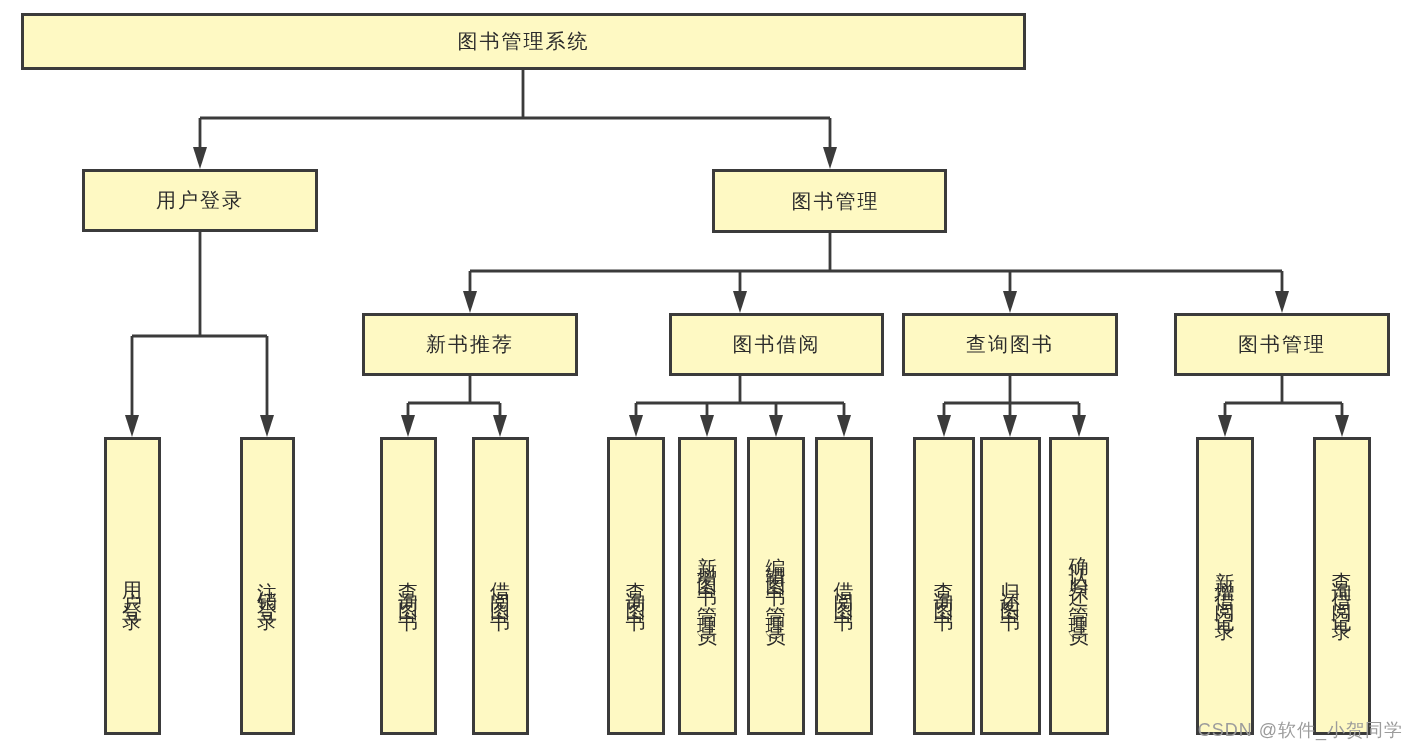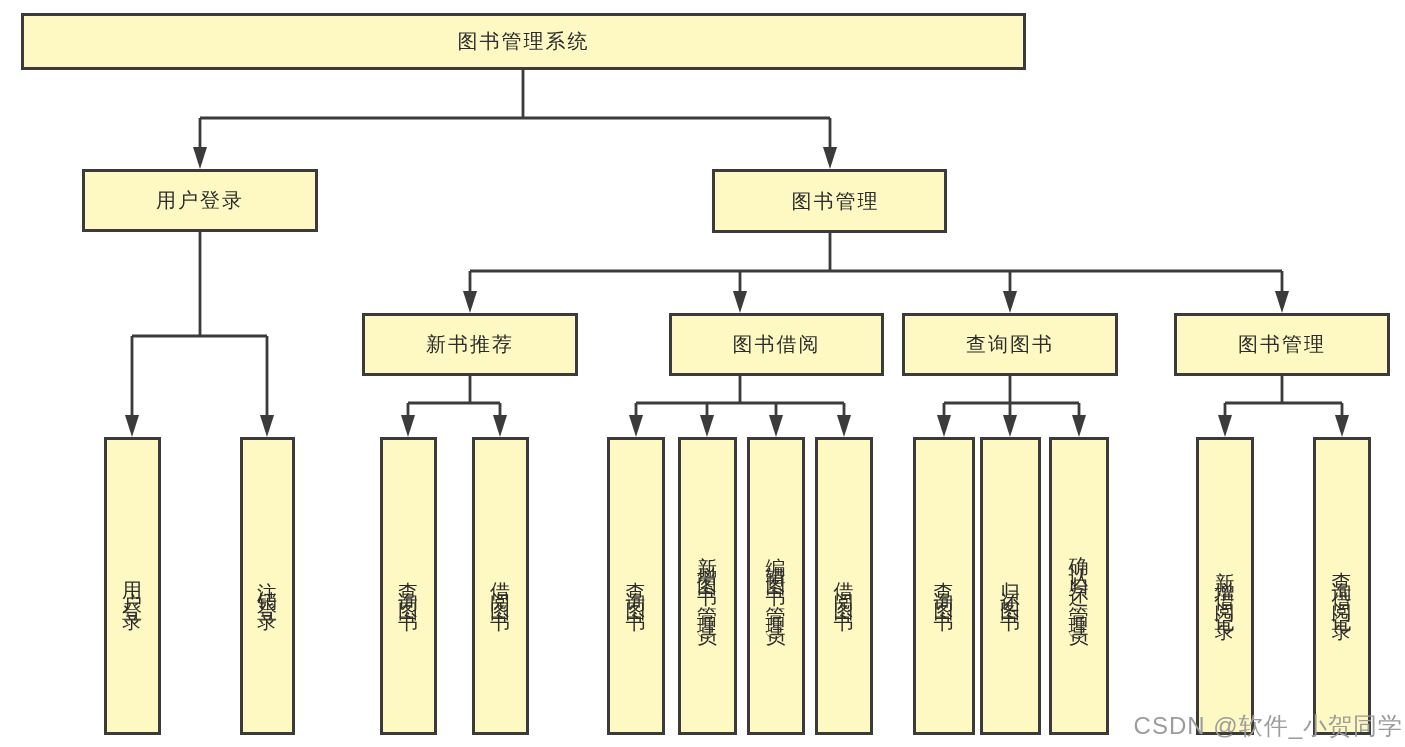--- a/index.html
+++ b/index.html
@@ -65,21 +65,21 @@
   .n-g4a { left: 913px;  width: 62px; }
   .n-g4b { left: 980px;  width: 61px; }
   .n-g4c { left: 1049px; width: 60px; }
   .n-g5a { left: 1196px; width: 58px; }
   .n-g5b { left: 1313px; width: 58px; }
 
   .watermark {
     position: absolute;
     right: 2px;
     bottom: 5px;
-    font-size: 24px;
+    font-size: 18px;
     color: var(--wm);
     letter-spacing: 1px;
     z-index: 10;
     white-space: nowrap;
   }
 </style>
 </head>
 <body>
 
 <div id="canvas">

